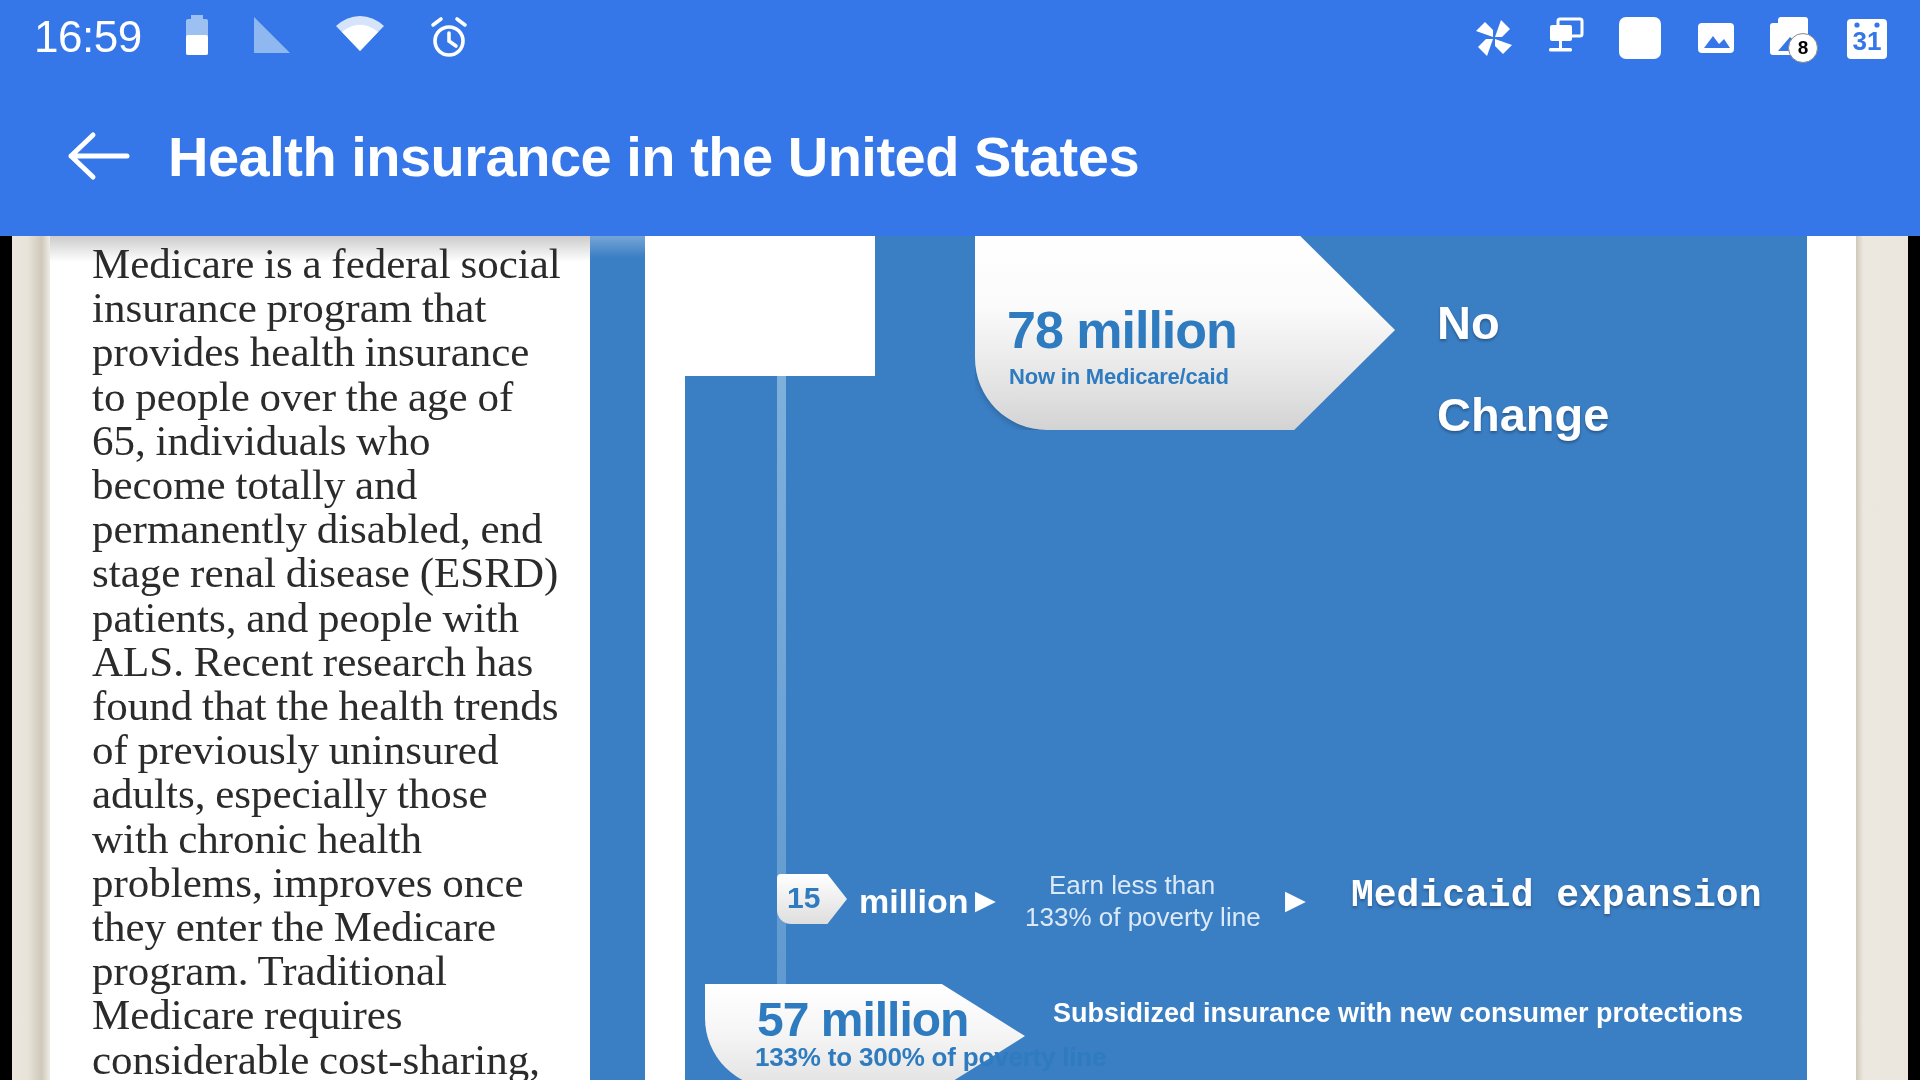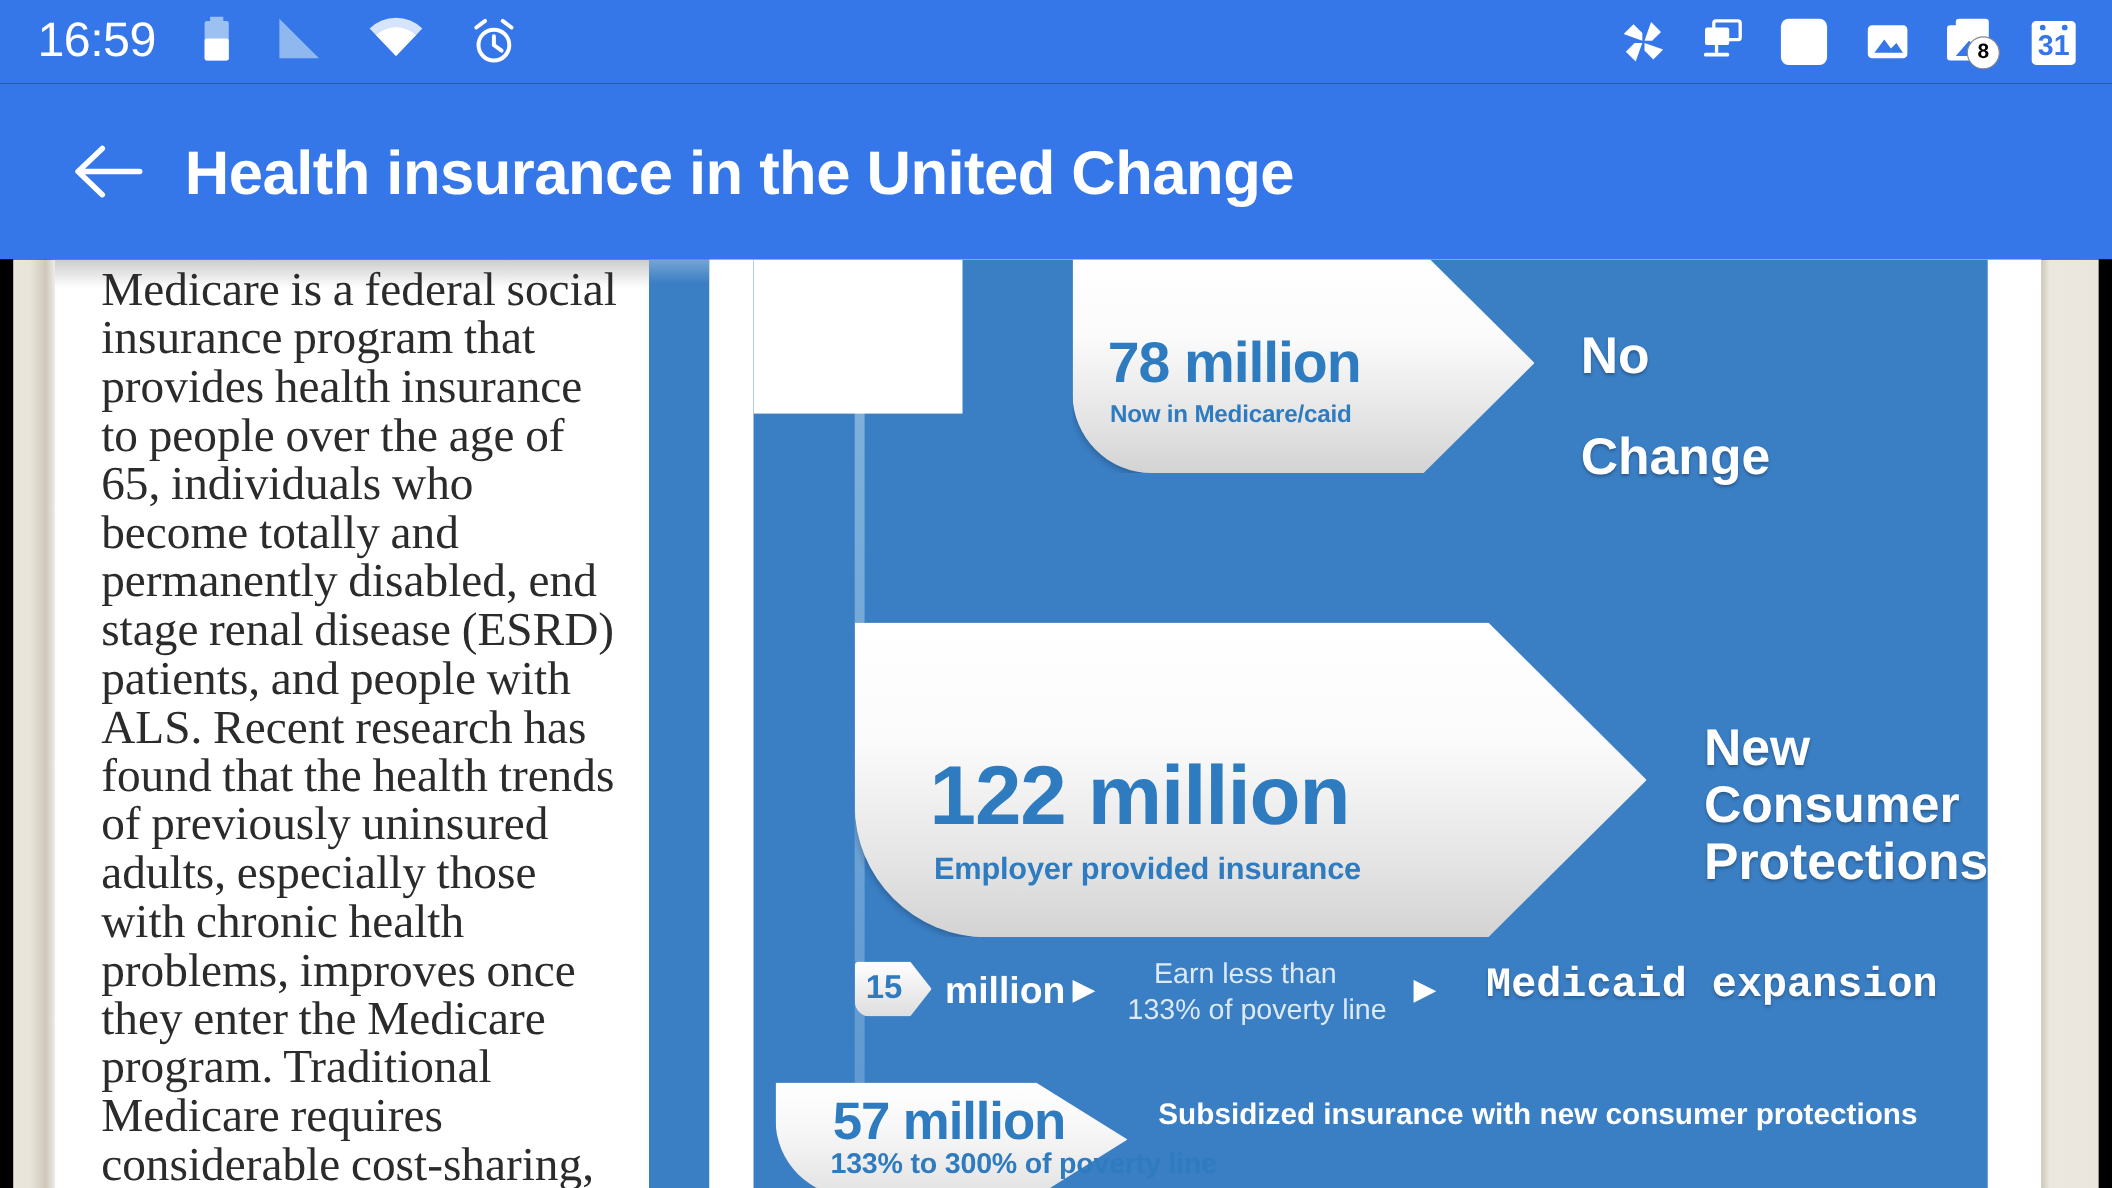--- a/index.html
+++ b/index.html
@@ -248,21 +248,21 @@
       </span>
     </div>
   </div>
 
   <div id="app-bar">
     <div id="back-button">
       <svg width="66" height="52" viewBox="0 0 66 52">
         <path d="M62 26 L6 26 M6 26 L28 5 M6 26 L28 47" fill="none" stroke="#FFFFFF" stroke-width="5" stroke-linecap="round" stroke-linejoin="round"></path>
       </svg>
     </div>
-    <div id="app-title">Health insurance in the United Change</div>
+    <div id="app-title">Health insurance in the United States</div>
   </div>
 
   <div id="content">
 
     <div id="left-gutter"></div>
     <div id="page-edge-left"></div>
 
     <div id="page">
       <div id="page-topshade"></div>
 
@@ -283,30 +283,20 @@
           <div id="row-78">
             <div class="chip chip-78"></div>
             <div class="chip-inner">
               <div class="big-num" style="position:absolute; left:32px; top:74px; font-size:52px;">78 million</div>
               <div class="sub-label" style="position:absolute; left:34px; top:134px;">Now in Medicare/caid</div>
             </div>
             <div class="outcome" style="left:462px; top:68px;">No</div>
             <div class="outcome" style="left:462px; top:118px;margin-top:42px;">Change</div>
           </div>
 
-          <div id="row-122">
-            <div class="chip chip-122"></div>
-            <div class="chip-inner">
-              <div class="big-num" style="position:absolute; left:68px; top:120px; font-size:76px;">122 million</div>
-              <div class="sub-label" style="position:absolute; left:72px; top:208px; font-size:28px;">Employer provided insurance</div>
-            </div>
-            <div class="outcome" style="left:772px; top:88px;">New</div>
-            <div class="outcome" style="left:772px; top:140px;">Consumer</div>
-            <div class="outcome" style="left:772px; top:192px;">Protections</div>
-          </div>
 
           <div id="row-15">
             <div id="chip-15"></div>
             <div id="num-15">15</div>
 
             <div class="r15-text" style="left:82px; top:14px; font-size:34px; font-weight:700;">million</div>
             <div class="r15-text arrow-glyph" style="left:198px; top:16px; font-size:27px;">▶</div>
 
             <div class="r15-text" style="left:272px; top:2px; font-size:26px; color:#DCE9F6;">Earn less than</div>
             <div class="r15-text" style="left:248px; top:34px; font-size:26px; color:#DCE9F6;">133% of poverty line</div>

